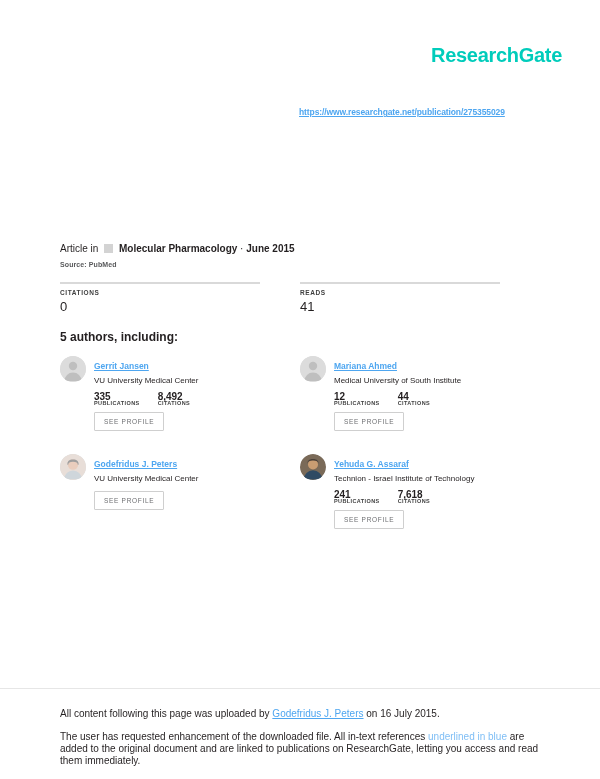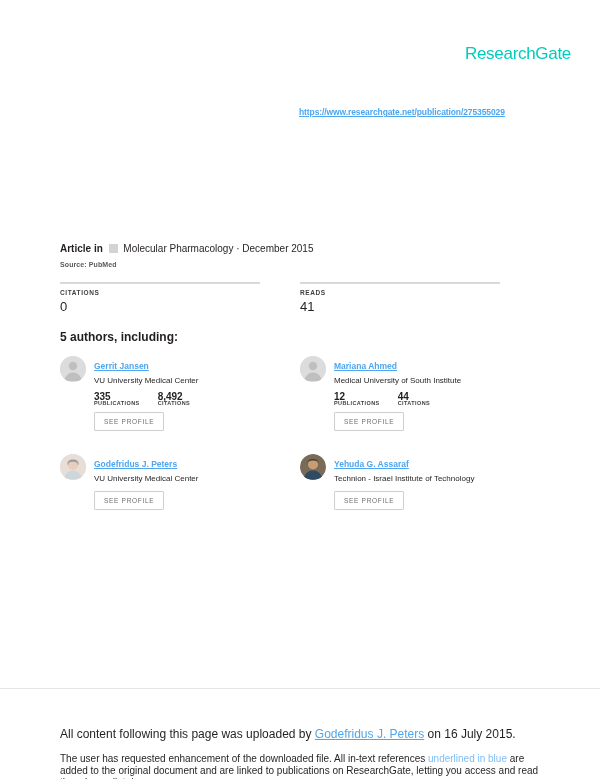--- a/index.html
+++ b/index.html
@@ -16,23 +16,23 @@
     height: 779px;
     background: #ffffff;
     overflow: hidden;
     box-sizing: border-box;
   }
 
   
   .rg-logo {
     position: absolute;
     top: 44px;
-    right: 29px;
-    font-size: 17px;
-    font-weight: normal;
+    right: 38px;
+    font-size: 20px;
+    font-weight: bold;
     letter-spacing: -0.3px;
     color: #00ccbb;
     font-family: "Liberation Sans", sans-serif;
   }
   .pub-url {
     position: absolute;
     top: 107px;
     left: 299px;
     font-size: 8.5px;
     font-weight: bold;
@@ -44,32 +44,32 @@
   
   .article-line {
     position: absolute;
     top: 243px;
     left: 60px;
     font-size: 10px;
     color: #231f20;
     white-space: nowrap;
   }
   .article-line .lbl {
-    font-weight: bold;
+    font-weight: normal;
   }
   .article-line .sep {
     display: inline-block;
     width: 9px;
     height: 9px;
     background: #d3d3d3;
     vertical-align: -1px;
     margin: 0 3px;
   }
   .article-line .jrnl {
-    font-weight: normal;
+    font-weight: bold;
   }
   .source-line {
     position: absolute;
     top: 261px;
     left: 60px;
     font-size: 7px;
     font-weight: bold;
     color: #58595b;
     letter-spacing: 0.1px;
   }
@@ -198,24 +198,23 @@
     height: 1px;
     background: #e6e6e6;
   }
   .footer {
     position: absolute;
     left: 60px;
     top: 708px;
     width: 482px;
   }
   .footer-line1 {
-    font-size: 12px;
+    font-size: 10px;
     color: #231f20;
     margin-bottom: 12px;
-    margin-top: 19px;
   }
   .footer-line1 .uploader {
     color: #4ea6f0;
   }
   .footer-line2 {
     font-size: 10px;
     color: #231f20;
     line-height: 12px;
   }
   .footer-line2 .blue {
@@ -230,21 +229,21 @@
   <div class="rg-logo">ResearchGate</div>
 
   <a class="pub-url" href="#">https://www.researchgate.net/publication/275355029</a>
 
   <div class="article-line">
     <span class="lbl">Article</span>
     <span class="lbl">in</span>
     <span class="sep"></span>
     <span class="jrnl">Molecular Pharmacology</span>
     <span>·</span>
-    <span class="jrnl">December 2015</span>
+    <span class="jrnl">June 2015</span>
   </div>
   <div class="source-line">Source: PubMed</div>
 
   <div class="stats">
     <div class="stat-col">
       <div class="stat-rule"></div>
       <div class="stat-label">CITATIONS</div>
       <div class="stat-value">0</div>
     </div>
     <div class="stat-col">
@@ -329,20 +328,30 @@
         <svg width="26" height="26" viewBox="0 0 26 26" aria-hidden="true">
           <circle cx="13" cy="13" r="13" fill="#7a6a58"></circle>
           <circle cx="13" cy="10.5" r="5" fill="#c99d72"></circle>
           <path d="M13 5 c4.2 0 5.8 2.2 5.6 4.8 c-.2-2.4-2-3.2-5.6-3.2 c-3.6 0-5.4.8-5.6 3.2 c-.2-2.6 1.4-4.8 5.6-4.8 z" fill="#4a4038"></path>
           <path d="M3.8 25.5 a9.2 9.2 0 0 1 18.4 0 z" fill="#2f4a63"></path>
         </svg>
       </div>
       <div class="author-body">
         <a class="author-name" href="#">Yehuda G. Assaraf</a>
         <div class="author-affil">Technion - Israel Institute of Technology</div>
+        <div class="author-stats">
+          <div class="astat">
+            <div class="astat-value">241</div>
+            <div class="astat-label">PUBLICATIONS</div>
+          </div>
+          <div class="astat">
+            <div class="astat-value">7,618</div>
+            <div class="astat-label">CITATIONS</div>
+          </div>
+        </div>
         <button class="see-profile">SEE PROFILE</button>
       </div>
     </div>
 
   </div>
 
   <div class="footer-rule"></div>
   <div class="footer">
     <div class="footer-line1">
       <span>All content following this page was uploaded by </span><a class="uploader" href="#">Godefridus J. Peters</a><span> on 16 July 2015.</span>

